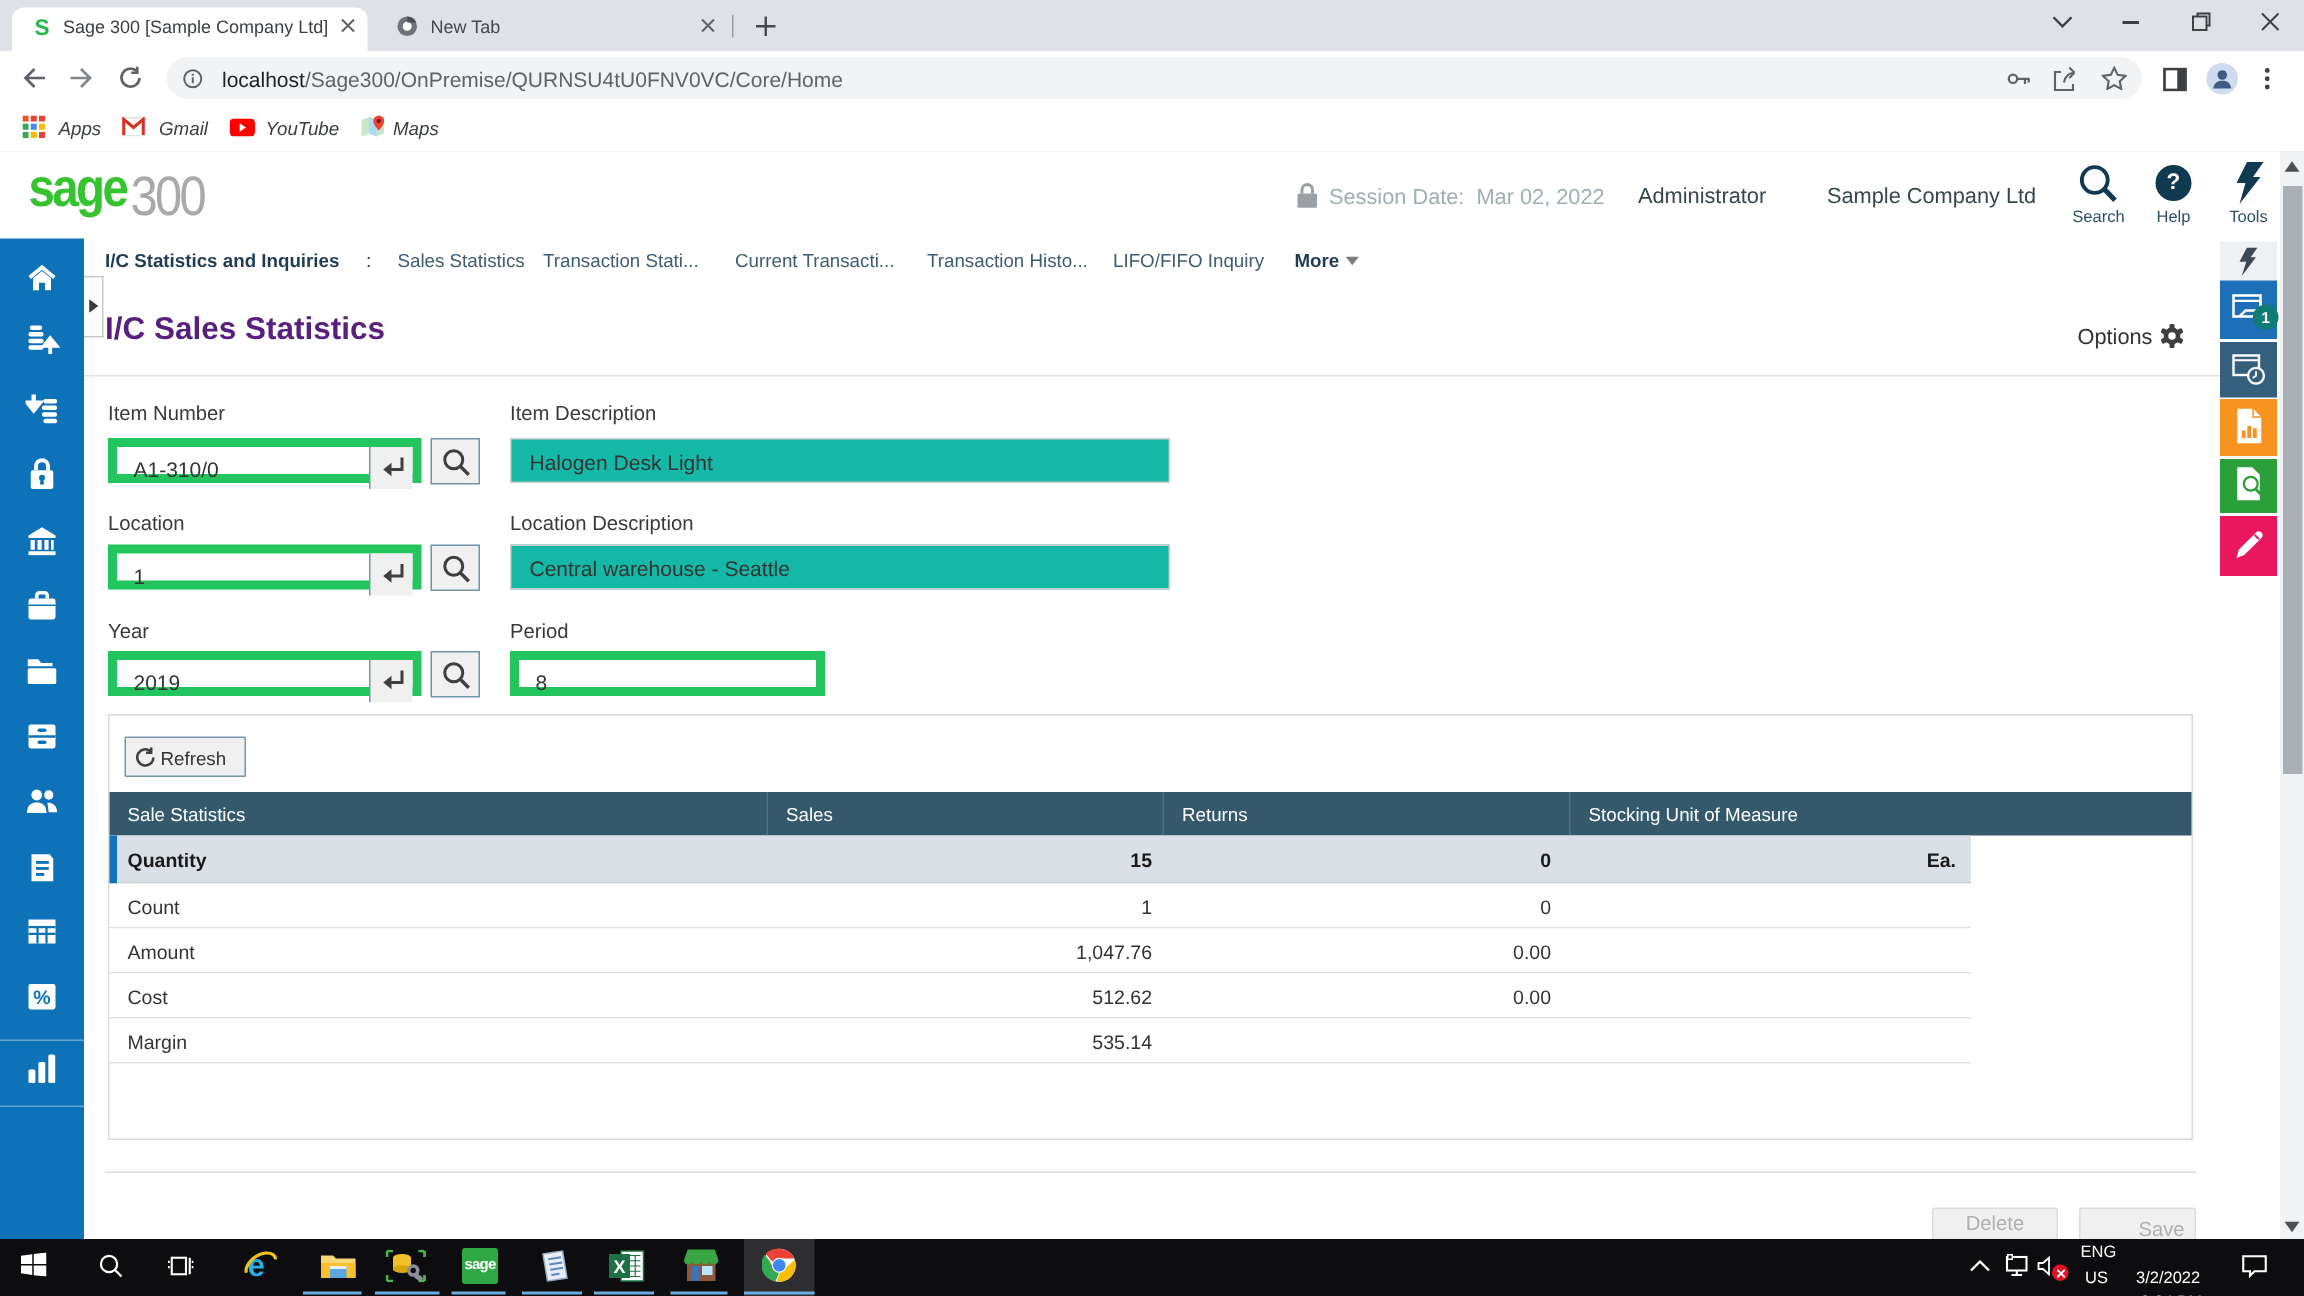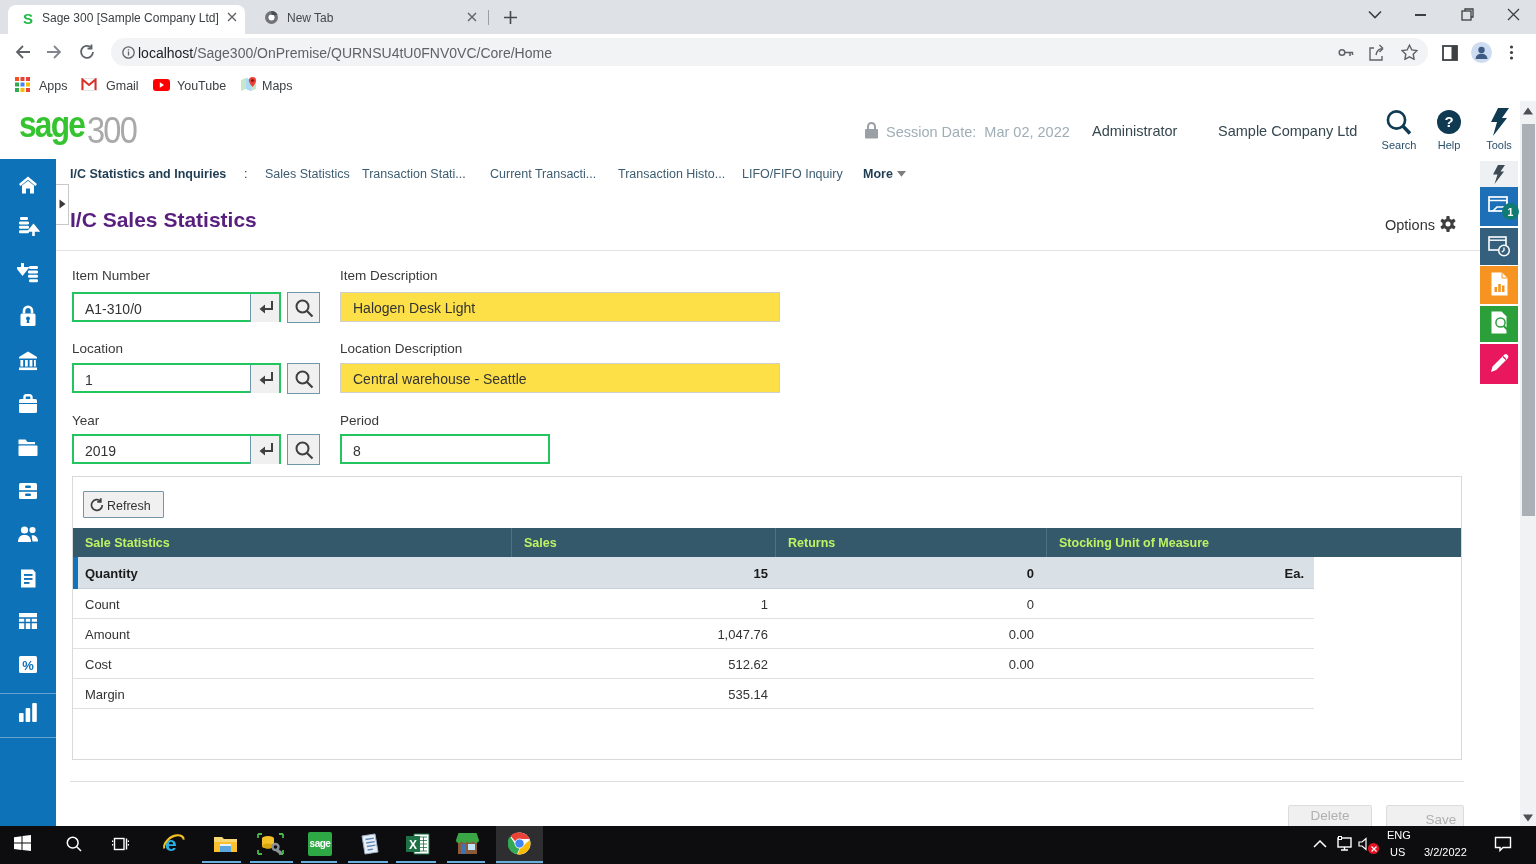--- a/index.html
+++ b/index.html
@@ -8,38 +8,38 @@
   #root { position:relative; width:1536px; height:864px; overflow:hidden; background:#fff; }
   .abs { position:absolute; }
   
   #tabbar { position:absolute; left:0; top:0; width:1536px; height:34px; background:#dee1e6; }
   .tab { position:absolute; top:5px; height:29px; }
   .tab.active { background:#fff; border-radius:8px 8px 0 0; }
   .tabtitle { position:absolute; top:9px; font-size:12px; color:#3c4043; white-space:nowrap; }
   #toolbar { position:absolute; left:0; top:34px; width:1536px; height:36px; background:#fff; }
   #pill { position:absolute; left:111px; top:38px; width:1317px; height:28px; background:#f1f3f4; border-radius:14px; }
   #bookmarks { position:absolute; left:0; top:70px; width:1536px; height:32px; background:#fff; border-bottom:1px solid #dbdce0; }
-  .bktext { position:absolute; top:79px; font-size:12.5px; color:#3c4043; }
+  .bktext { position:absolute; top:79px; font-size:12.5px; color:#3c4043;font-style:italic; }
   
   #sageheader { position:absolute; left:0; top:101px; width:1520px; height:58px; background:#fff; }
   #sidebar { position:absolute; left:0; top:159px; width:56px; height:667px; background:#0e72b9; }
   #navblock { position:absolute; left:56px; top:159px; width:1424px; height:92px; background:#fff; border-bottom:1px solid #e2e2e2; }
   .crumb { position:absolute; top:8px; font-size:12.5px; color:#3d5d72; white-space:nowrap; }
   #title { position:absolute; left:14px; top:49px; font-size:21px; font-weight:bold; color:#591f7e; }
   label.f { position:absolute; font-size:13.5px; color:#3a3a3a; }
-  .inp { position:absolute; height:30px; border:2px solid #22c55e; background:#fff; font-size:14px; color:#333; }
+  .inp { position:absolute; height:30px; border:6px solid #22c55e; background:#fff; font-size:14px; color:#333; }
   .inp .txt { position:absolute; left:11px; top:7px; }
   .goBtn { position:absolute; right:0; top:0; width:29px; height:28px; background:#f0f0f0; border-left:1px solid #6f96ab; }
   .finder { position:absolute; width:33px; height:31px; background:#f0f0f0; border:1px solid #6f96ab; }
-  .inpD { position:absolute; height:30px; border:1px solid #cfcfcf; background:#fde047; font-size:14px; color:#333; }
+  .inpD { position:absolute; height:30px; border:1px solid #cfcfcf; background:#14b8a6; font-size:14px; color:#333; }
   .inpD .txt { position:absolute; left:12px; top:7px; }
   
   #panel { position:absolute; left:72px; top:476px; width:1390px; height:284px; border:1px solid #d9d9d9; background:#fff; }
   #thead { position:absolute; left:0px; top:51px; width:1388px; height:29px; background:#33596b; }
-  .th { position:absolute; top:8px; font-size:12.5px; font-weight:bold; color:#bef264;text-align:center; }
+  .th { position:absolute; top:8px; font-size:12.5px; font-weight:normal; color:#ffffff;text-align:center; }
   .vline { position:absolute; top:0; width:1px; height:29px; background:#4d7284; }
   .trow { position:absolute; left:0px; width:1241px; height:30px; border-bottom:1px solid #e0e0e0; background:#fff; }
   .trow .c0 { position:absolute; left:12px; top:8px; font-size:13px; color:#333; }
   .num { position:absolute; top:8px; font-size:13px; color:#333; text-align:right; }
   
   .tile { position:absolute; left:1480px; width:38px; }
   
   #taskbar { position:absolute; left:0; top:826px; width:1536px; height:38px; background:#0d0d0f; }
   .ul { position:absolute; top:860.5px; height:2.6px; background:#68aede; }
   .traytxt { position:absolute; color:#fff; font-size:11px; white-space:nowrap; }
@@ -93,21 +93,21 @@
       </svg>
   <svg class="abs" style="left:79px; top:44px;" width="16" height="16" viewBox="0 0 16 16">
         <path d="M14 8 A6 6 0 1 1 12.2 3.5" fill="none" stroke="#5f6368" stroke-width="1.8"></path>
         <path d="M12.5 0.5 V4.5 H8.5" fill="none" stroke="#5f6368" stroke-width="1.8"></path>
       </svg>
   <div id="pill"></div>
   <svg class="abs" style="left:122px; top:46px;" width="13" height="13" viewBox="0 0 13 13">
         <circle cx="6.5" cy="6.5" r="5.7" fill="none" stroke="#5f6368" stroke-width="1.3"></circle>
         <path d="M6.5 5.5 V9.5 M6.5 3.2 V4.5" stroke="#5f6368" stroke-width="1.3"></path>
       </svg>
-  <div class="abs" style="left:138px; top:45px; font-size:14px; color:#202124;">localhost<span style="color:#5f6368;">/Sage300/OnPremise/QURNSU4tU0FNV0VC/Core/Home</span></div>
+  <div class="abs" style="left:148px; top:45px; font-size:14px; color:#202124;">localhost<span style="color:#5f6368;">/Sage300/OnPremise/QURNSU4tU0FNV0VC/Core/Home</span></div>
 
   <svg class="abs" style="left:1338px; top:46px;" width="16" height="13" viewBox="0 0 16 13">
         <circle cx="4" cy="6.5" r="2.8" fill="none" stroke="#5f6368" stroke-width="1.5"></circle>
         <path d="M6.8 6.5 H15 M12 6.5 V10 M14.5 6.5 V9" stroke="#5f6368" stroke-width="1.5"></path>
       </svg>
   <svg class="abs" style="left:1368px; top:44px;" width="18" height="17" viewBox="0 0 18 17">
         <path d="M6 4 H2 V16 H14 V12" fill="none" stroke="#5f6368" stroke-width="1.4"></path>
         <path d="M8 11 C9 6 12 4.5 15 4.5 M15 4.5 L11.5 1 M15 4.5 L11.5 8" fill="none" stroke="#5f6368" stroke-width="1.4"></path>
       </svg>
   <svg class="abs" style="left:1401px; top:44px;" width="17" height="16" viewBox="0 0 17 16">

